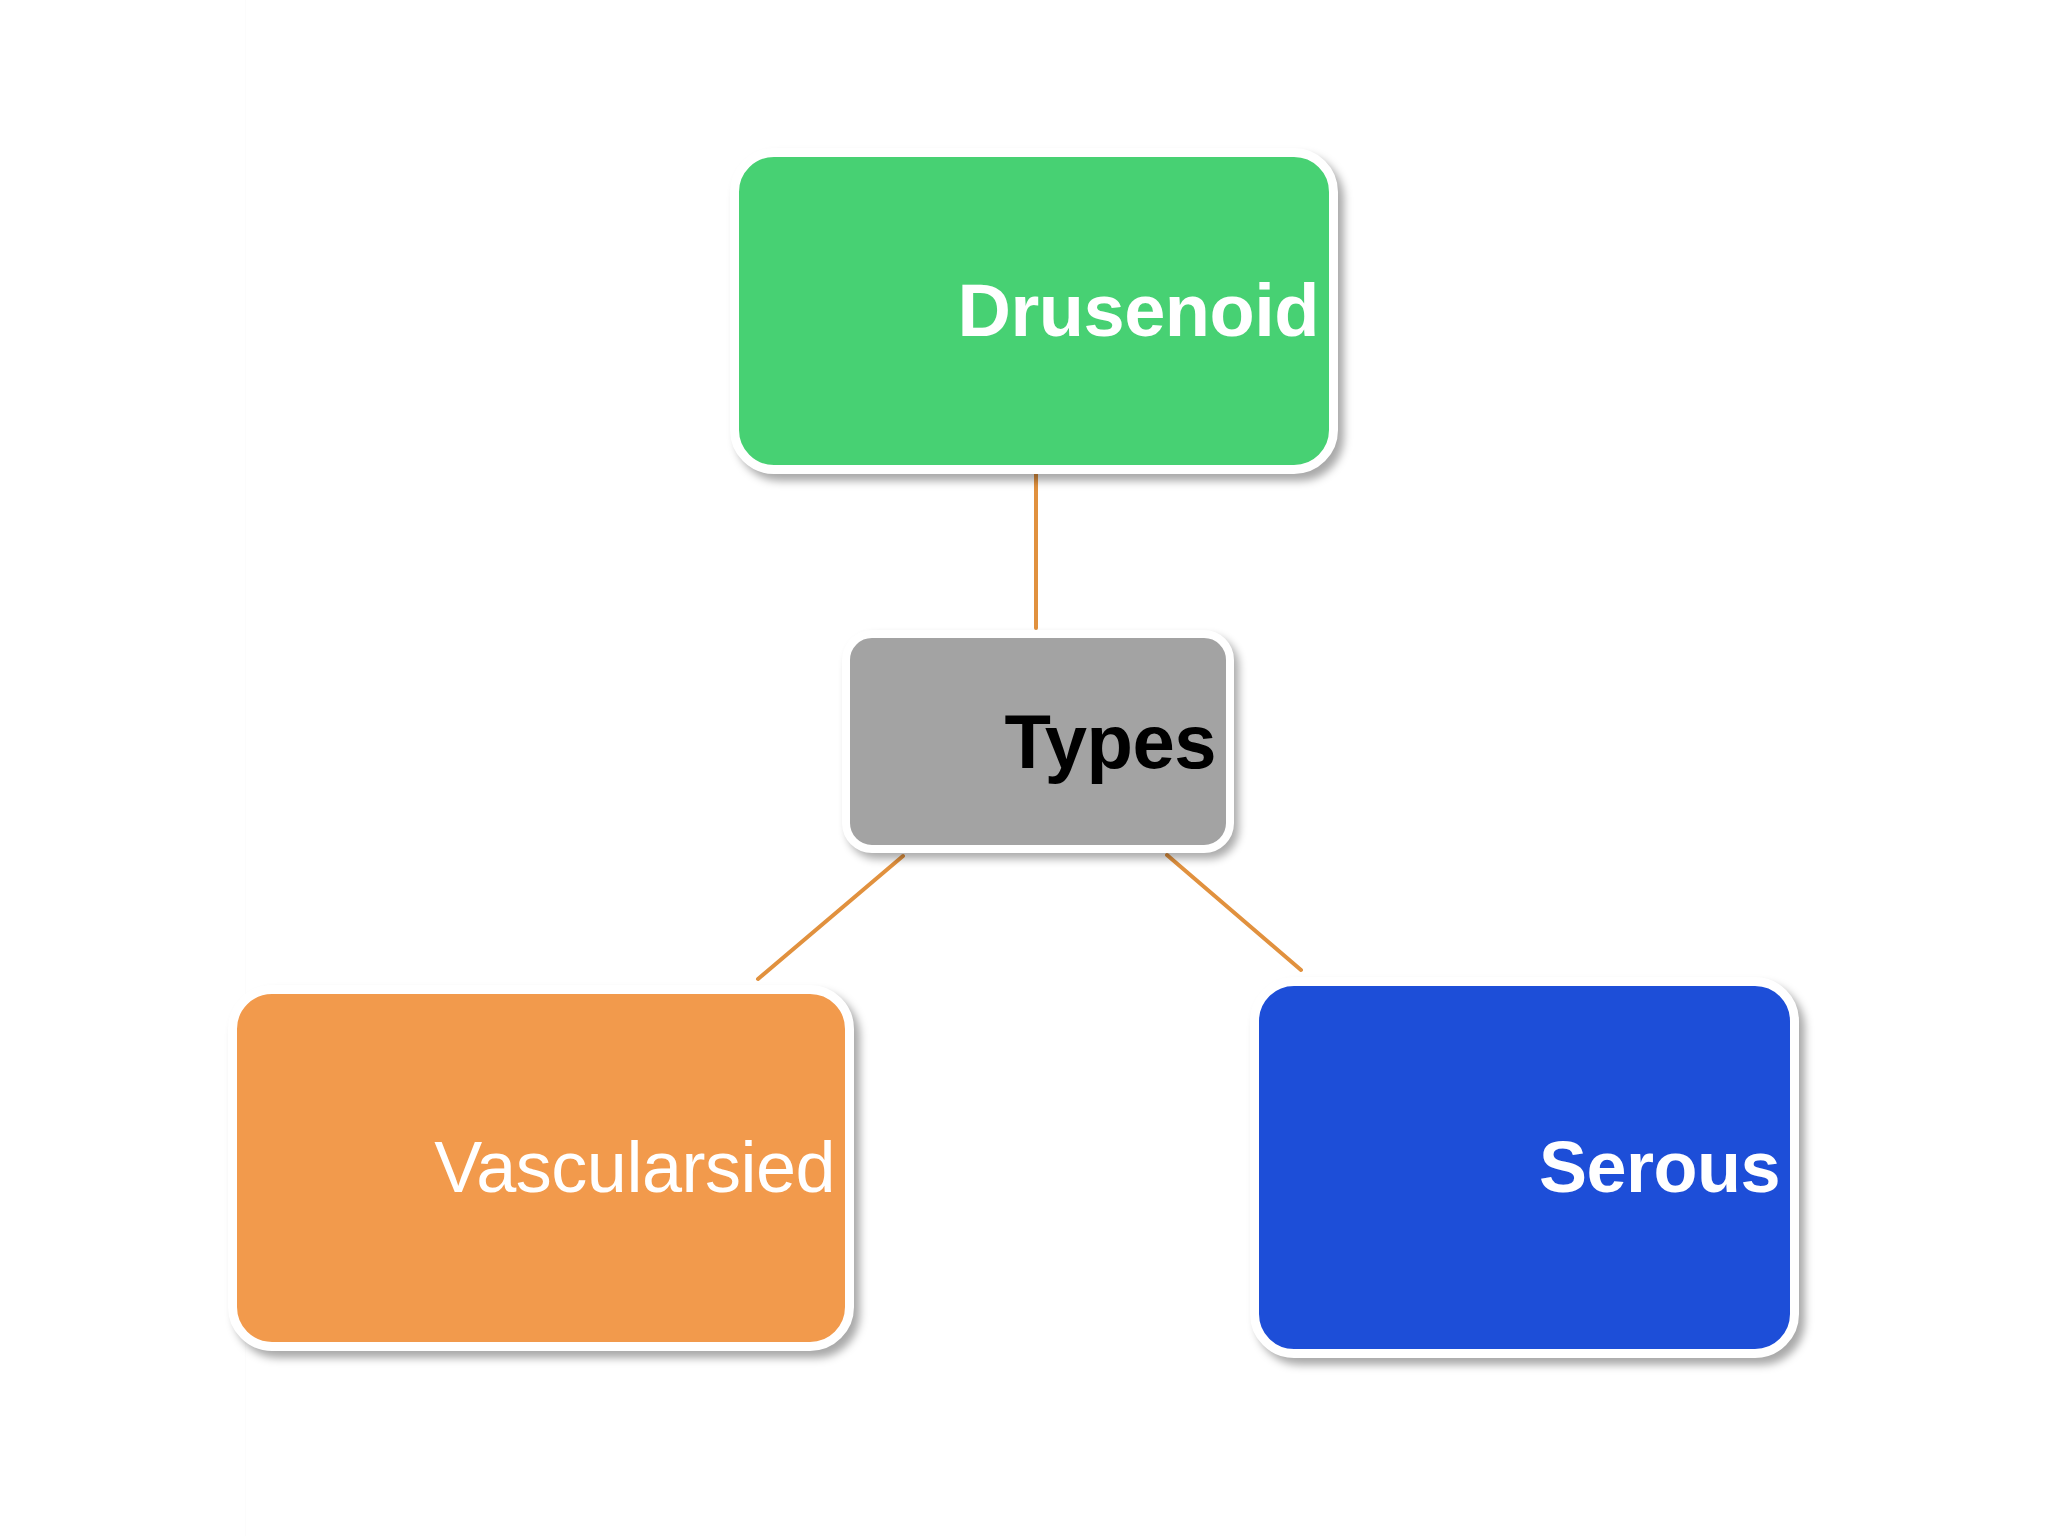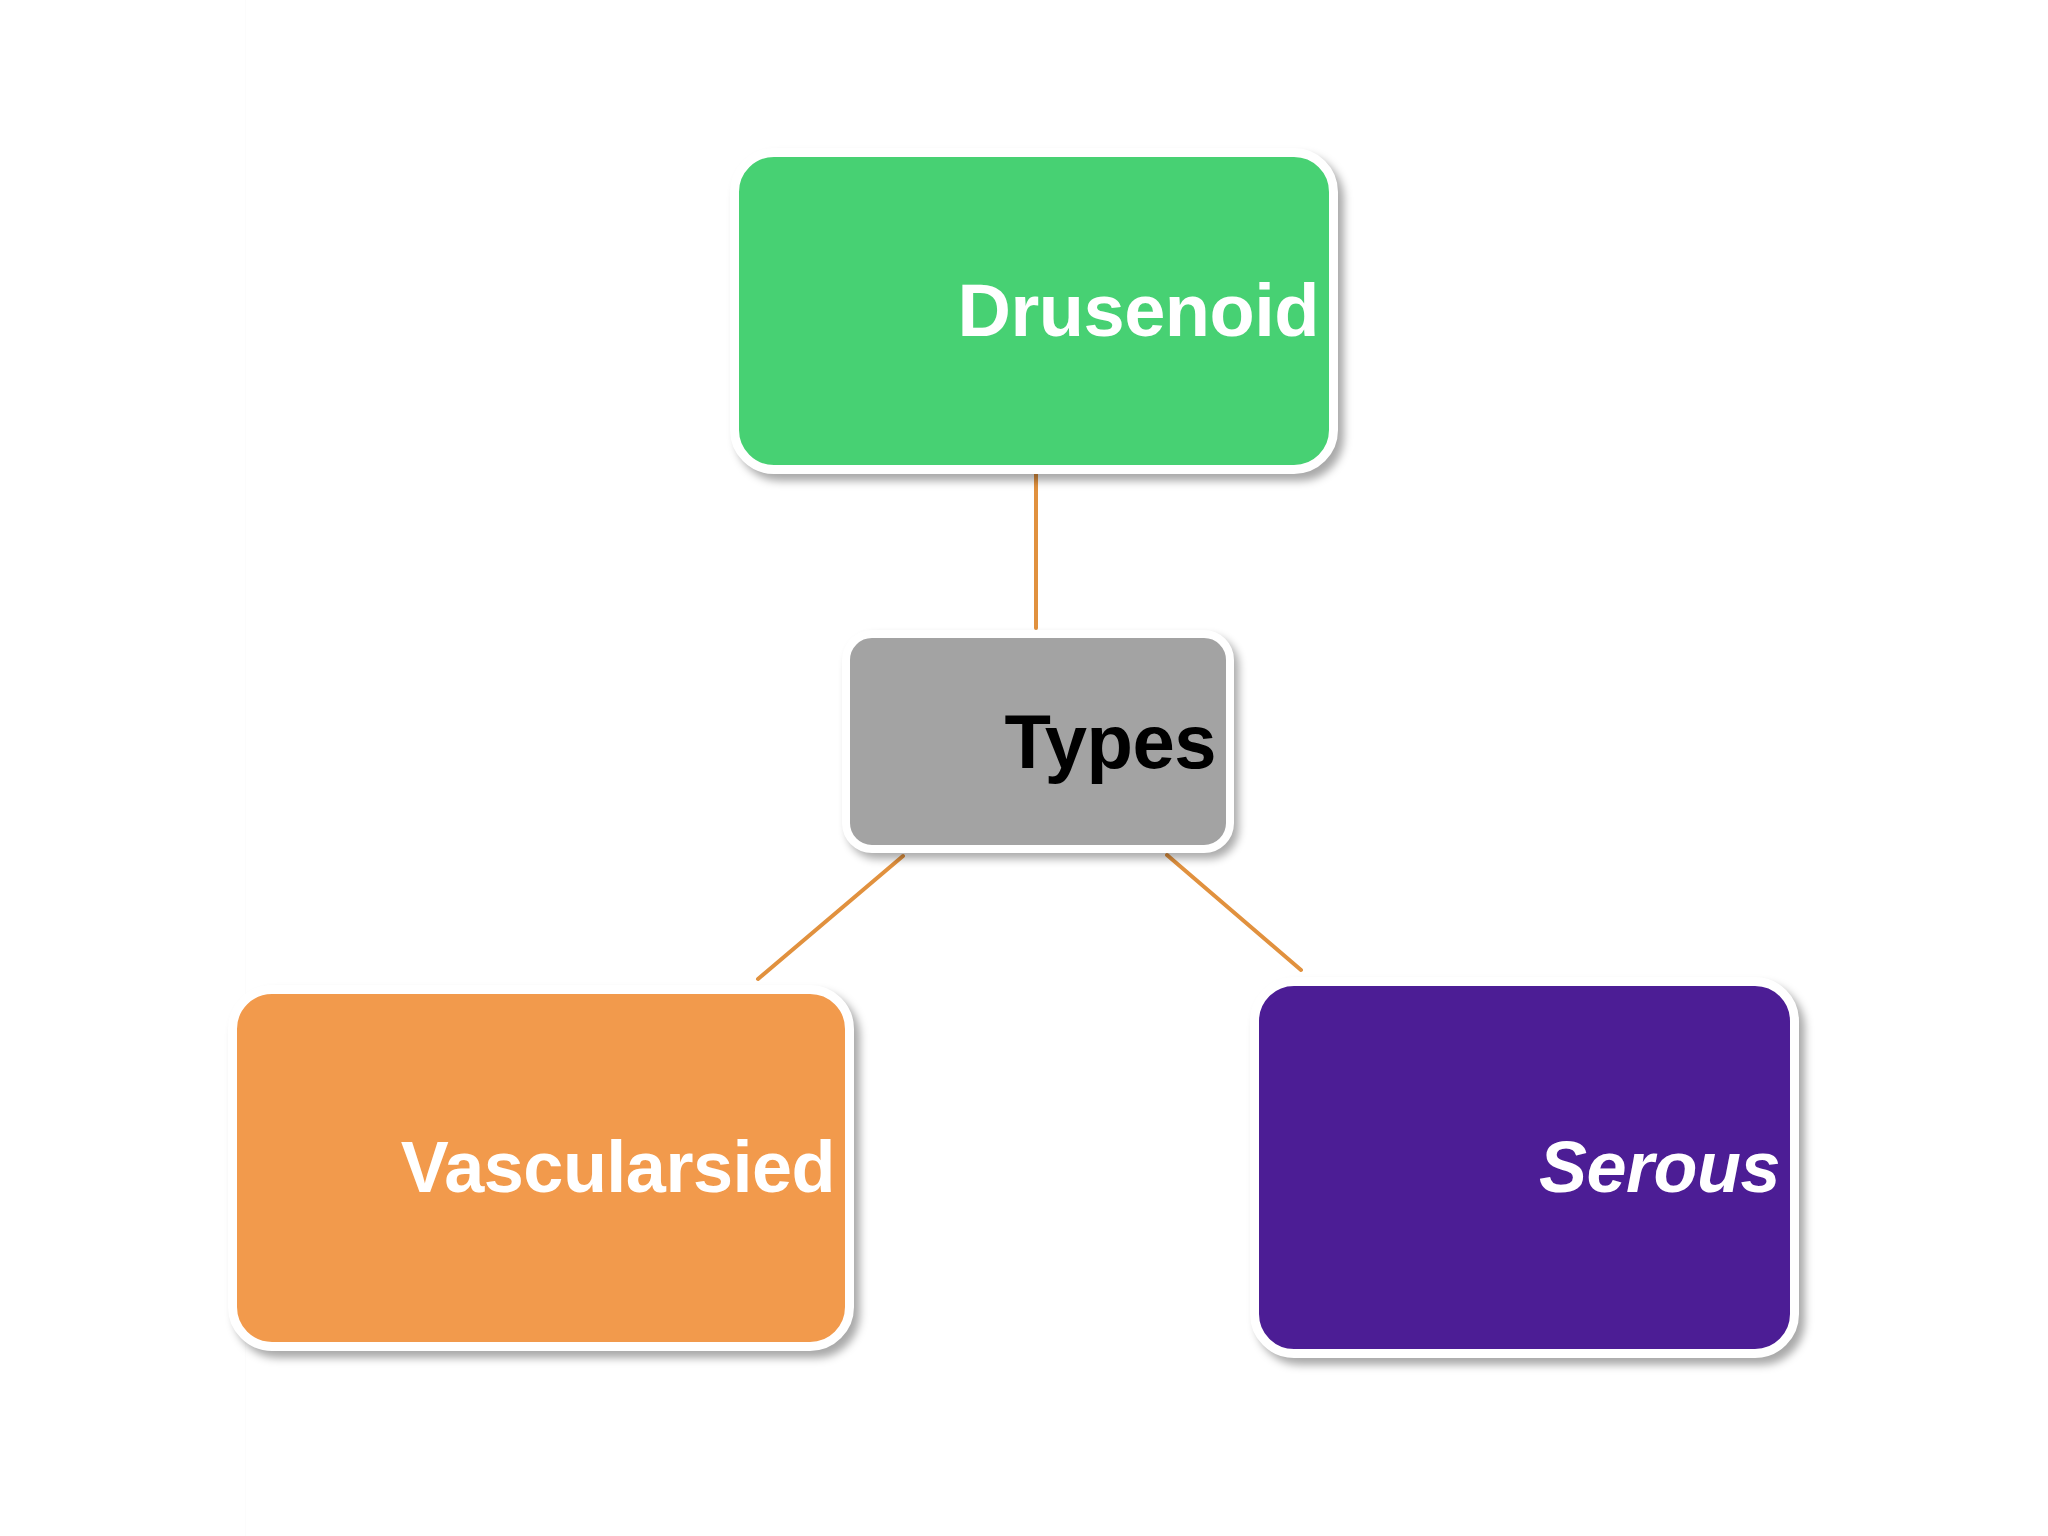--- a/index.html
+++ b/index.html
@@ -67,21 +67,21 @@
     border-radius: 30px;
     border-width: 8px;
     box-shadow: 5px 6px 8px rgba(0,0,0,0.33);
   }
   #node-types .node-label { font-size: 76px; font-weight: bold; }
 
   #node-vascularsied {
     left: 228px;  top: 985px;  width: 626px;  height: 366px;
     border-radius: 44px;
   }
-  #node-vascularsied .node-label { font-size: 72px; font-weight: bold; }
+  #node-vascularsied .node-label { font-size: 72px; font-weight: normal; }
 
   #node-serous {
     left: 1250px; top: 977px;  width: 549px;  height: 381px;
     border-radius: 44px;
   }
   #node-serous .node-label { font-size: 72px; font-weight: bold; }
 </style>
 </head>
 <body style="background: rgb(255, 255, 255);">
 
@@ -96,21 +96,21 @@
   </svg>
 
   <div class="node" id="node-drusenoid" style="background: rgb(71, 209, 115); color: rgb(255, 255, 255); border-color: rgb(255, 255, 255);">
     <span class="node-label">Drusenoid</span>
   </div>
 
   <div class="node" id="node-vascularsied" style="background: rgb(242, 154, 76); color: rgb(255, 255, 255); border-color: rgb(255, 255, 255);">
     <span class="node-label">Vascularsied</span>
   </div>
 
-  <div class="node" id="node-serous" style="background: #4c1d95; color: rgb(255, 255, 255); border-color: rgb(255, 255, 255); font-style: italic;">
+  <div class="node" id="node-serous" style="background: #1d4ed8; color: rgb(255, 255, 255); border-color: rgb(255, 255, 255);">
     <span class="node-label">Serous</span>
   </div>
 
   <div class="node" id="node-types" style="background: #a3a3a3; color: rgb(0, 0, 0); border-color: rgb(255, 255, 255);">
     <span class="node-label">Types</span>
   </div>
 
 </div>
 
 </body></html>

